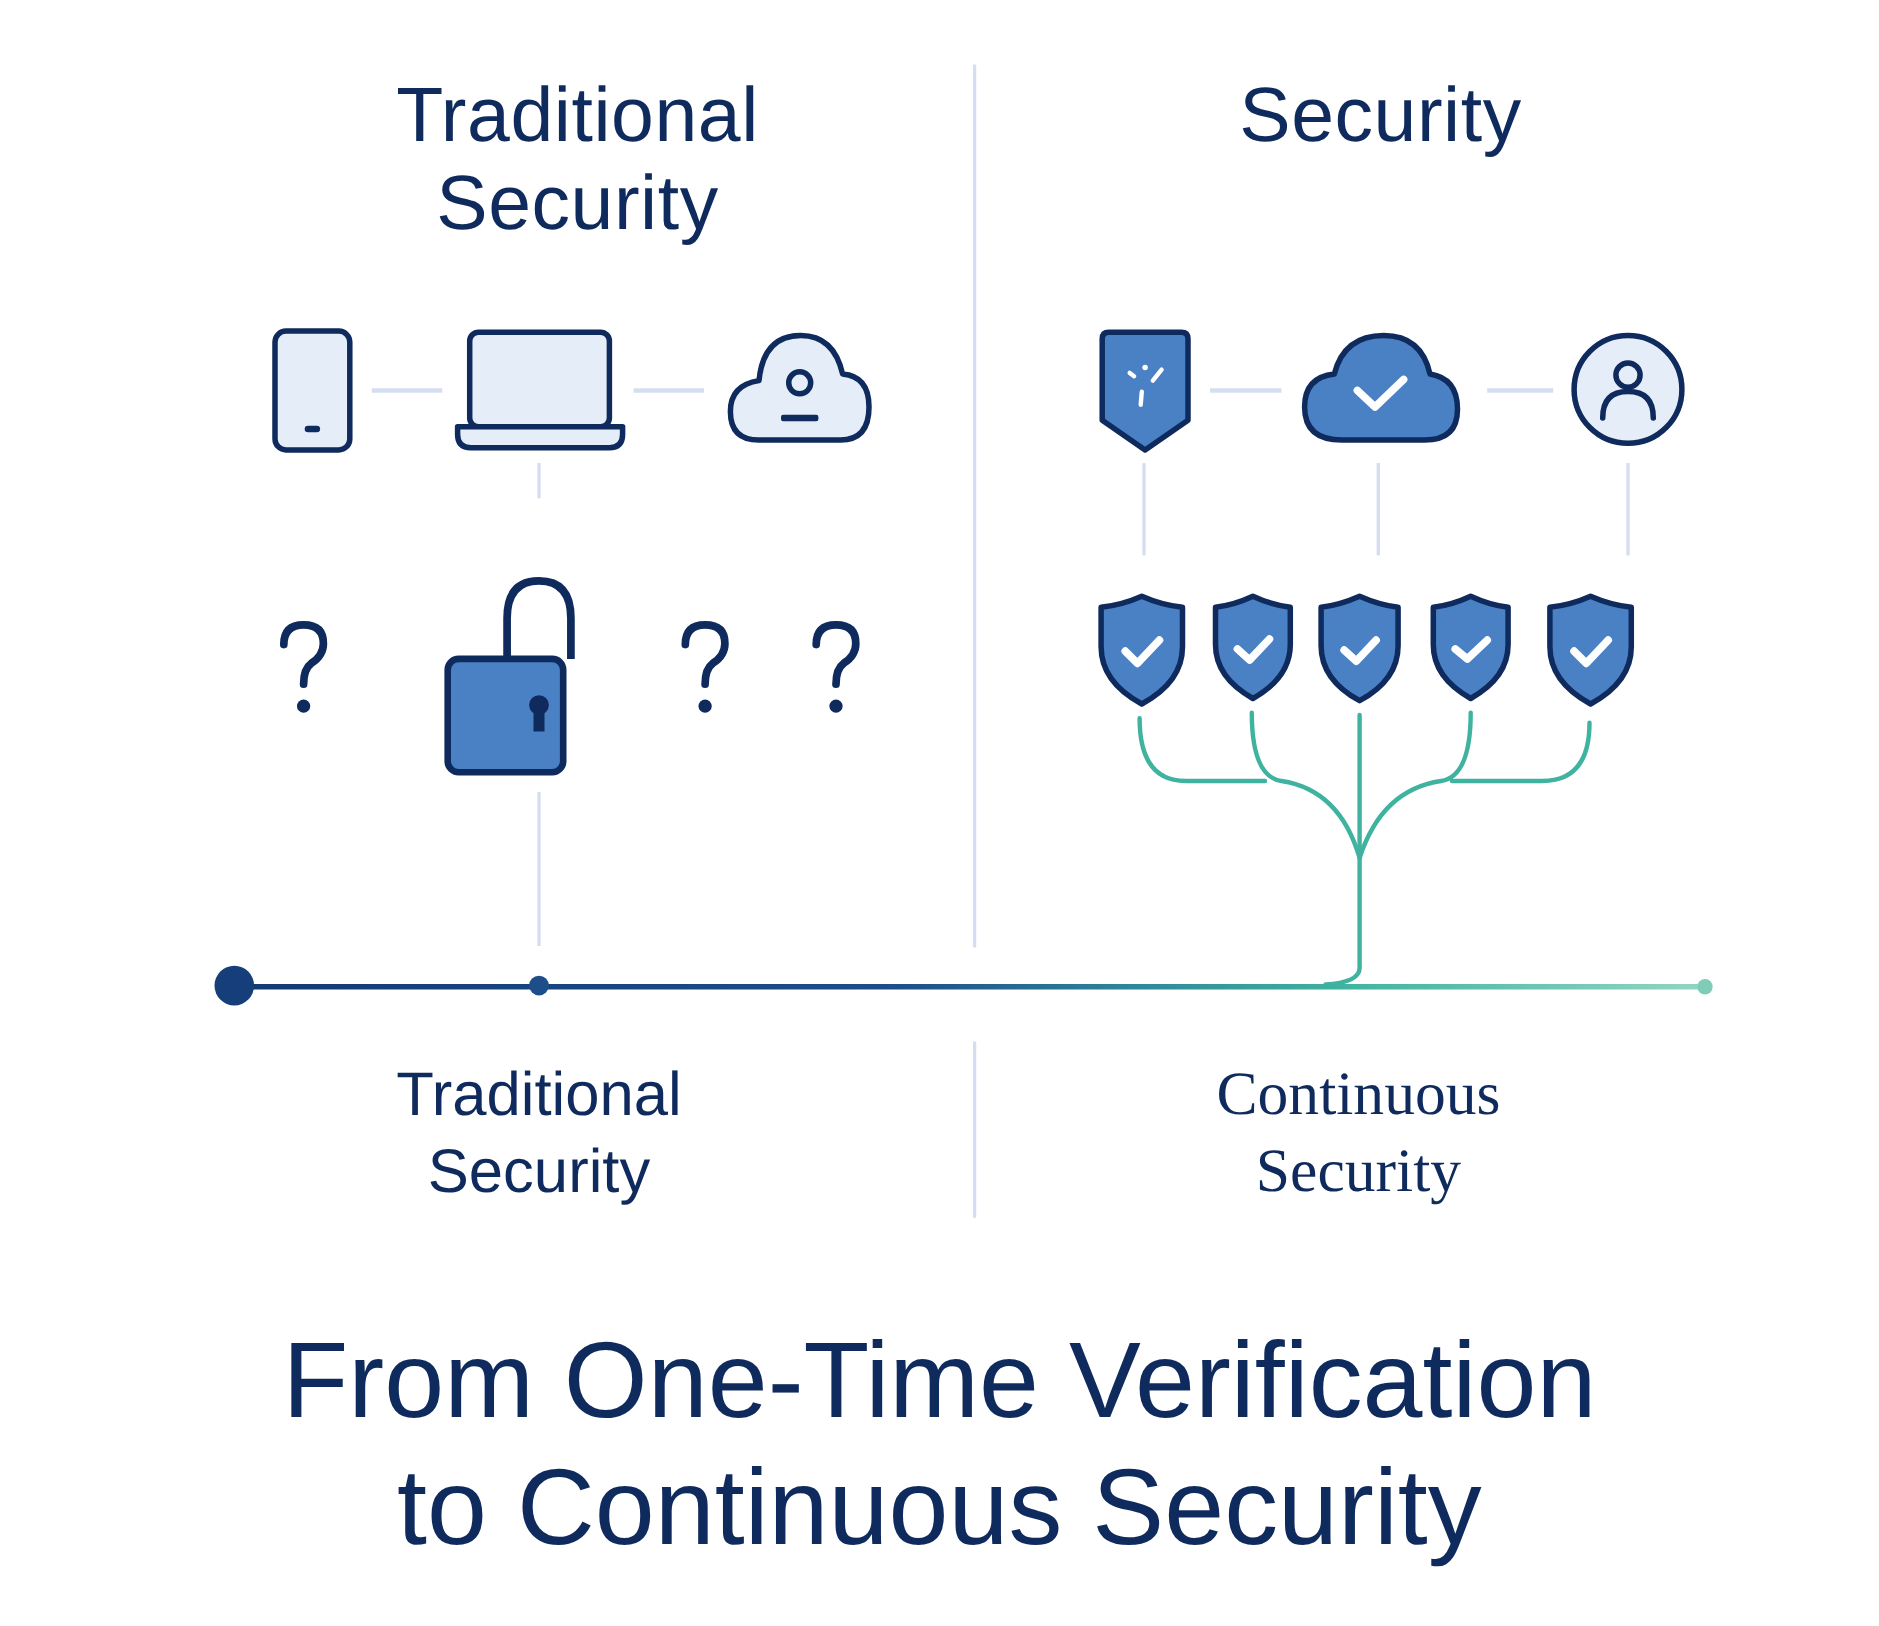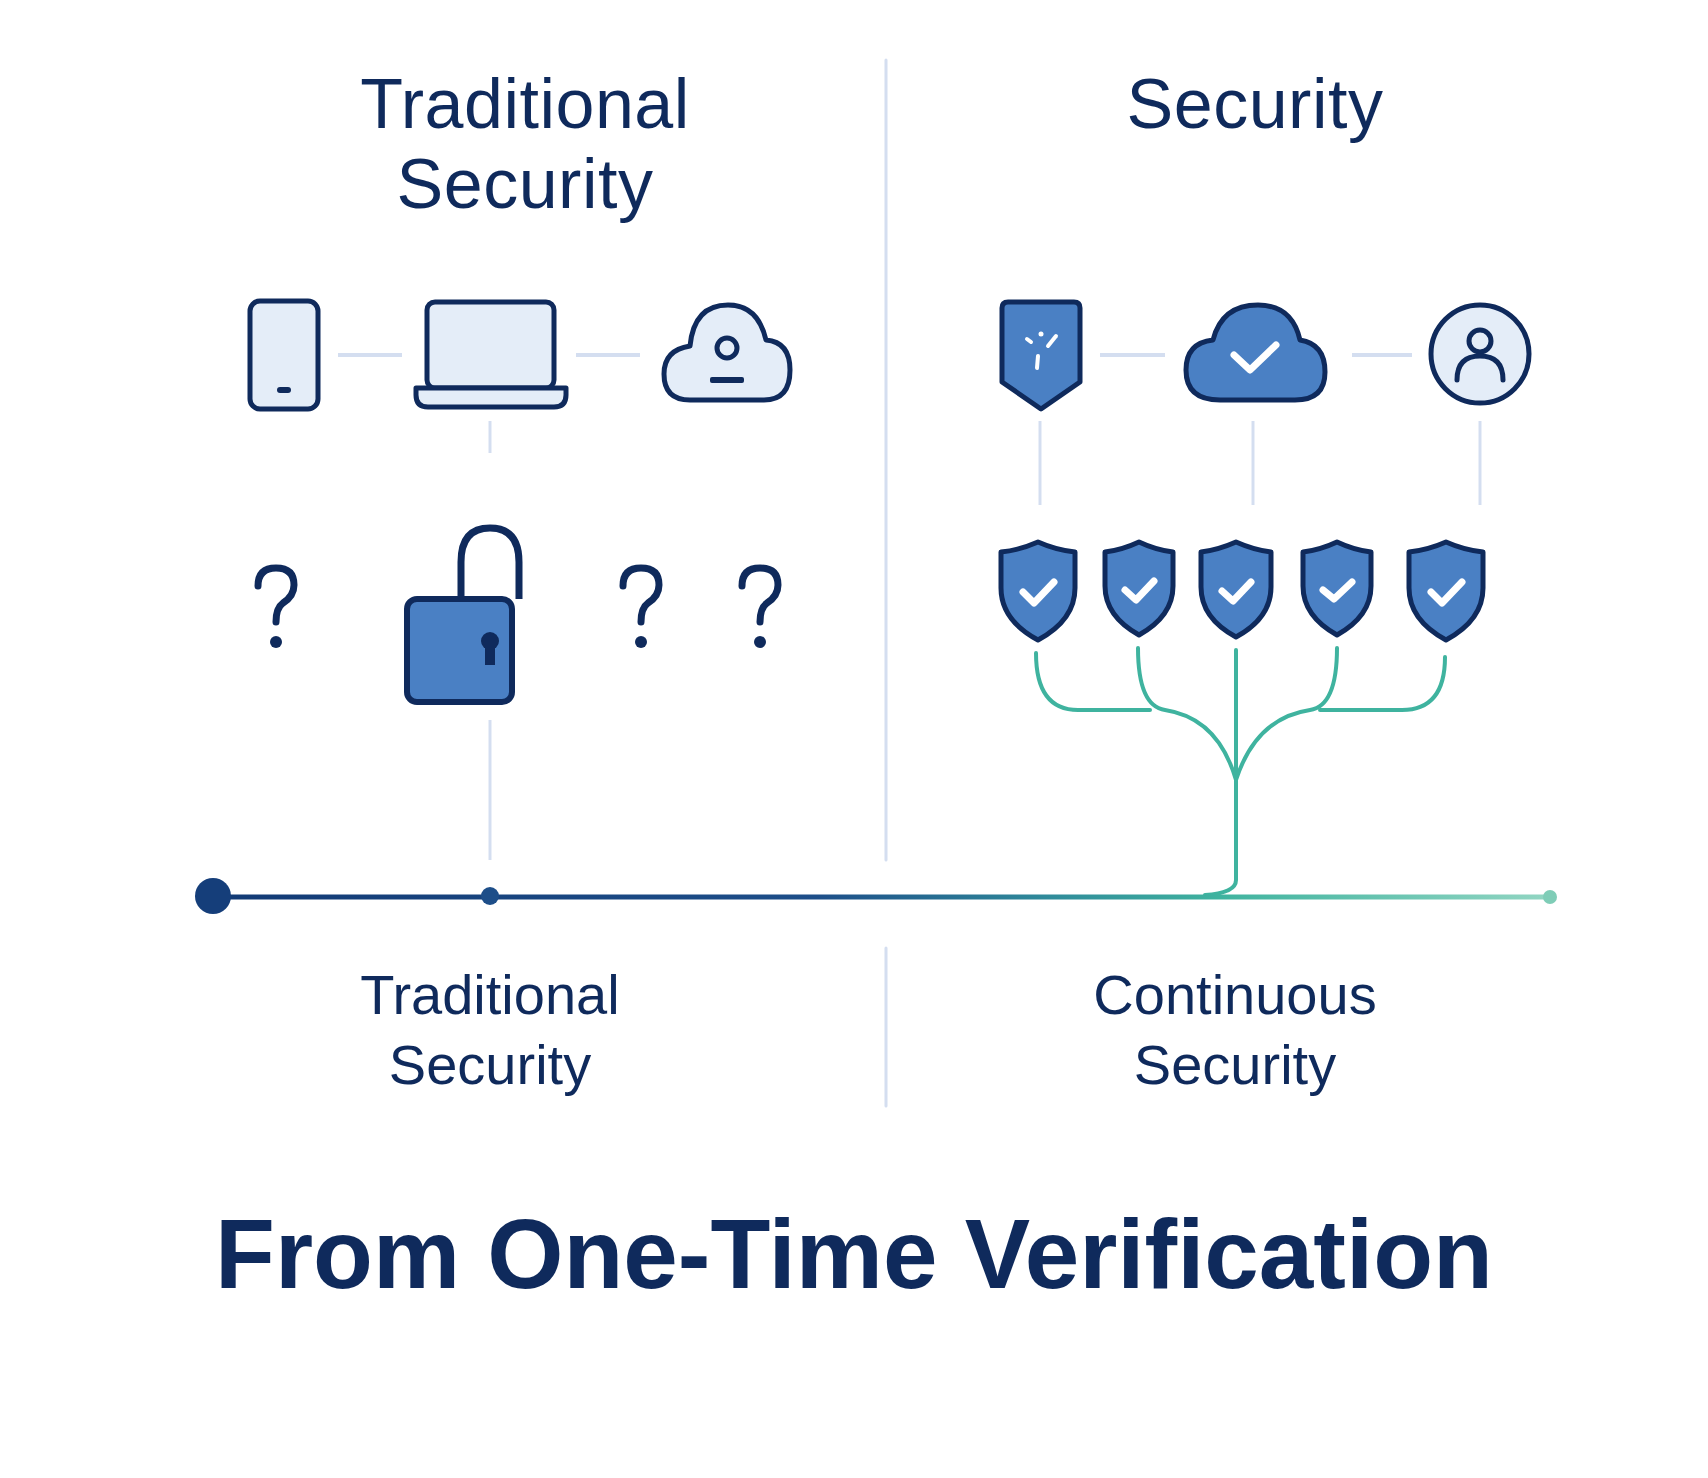--- a/index.html
+++ b/index.html
@@ -6,21 +6,21 @@
   body { width: 1708px; height: 1478px; position: relative; overflow: hidden;
          font-family: "Liberation Sans", "DejaVu Sans", sans-serif; color: #0f2a5c; }
   #canvas { position: absolute; left: 0; top: 0; }
   .heading { position: absolute; text-align: center; font-size: 70px; line-height: 80px;
              font-weight: 500; color: #0f2a5c; letter-spacing: 0.5px; }
   .heading span { display: block; }
   .sublabel { position: absolute; text-align: center; font-size: 56px; line-height: 70px;
               font-weight: 400; color: #0f2a5c; }
   .sublabel span { display: block; }
   .title { position: absolute; left: 0; width: 1708px; top: 1196px; text-align: center;
-           font-size: 98px; line-height: 116px; font-weight: 700; color: #0f2a5c; }
+           font-size: 98px; line-height: 116px; font-weight: 400; color: #0f2a5c; }
   .title span { display: block; }
 </style>
 </head>
 <body>
 
 <svg id="canvas" width="1708" height="1478" viewBox="0 0 1708 1478">
   <defs>
     <linearGradient id="tl" x1="213" y1="0" x2="1555" y2="0" gradientUnits="userSpaceOnUse">
       <stop offset="0" stop-color="#123a75"></stop>
       <stop offset="0.45" stop-color="#1d4e89"></stop>
@@ -139,20 +139,21 @@
   <span>Security</span>
 </div>
 <div class="heading" style="left:990px; width:530px; top:64px;">
   <span>Security</span>
 </div>
 
 <div class="sublabel" style="left:290px; width:400px; top:960px;">
   <span>Traditional</span>
   <span>Security</span>
 </div>
-<div class="sublabel" style="left:1035px; width:400px; top:960px;">
+<div class="sublabel" style="left:1035px; width:400px; top:960px;font-family:Liberation Serif, serif;">
   <span>Continuous</span>
   <span>Security</span>
 </div>
 
 <div class="title">
   <span>From One-Time Verification</span>
+  <span>to Continuous Security</span>
 </div>
 
 </body></html>

